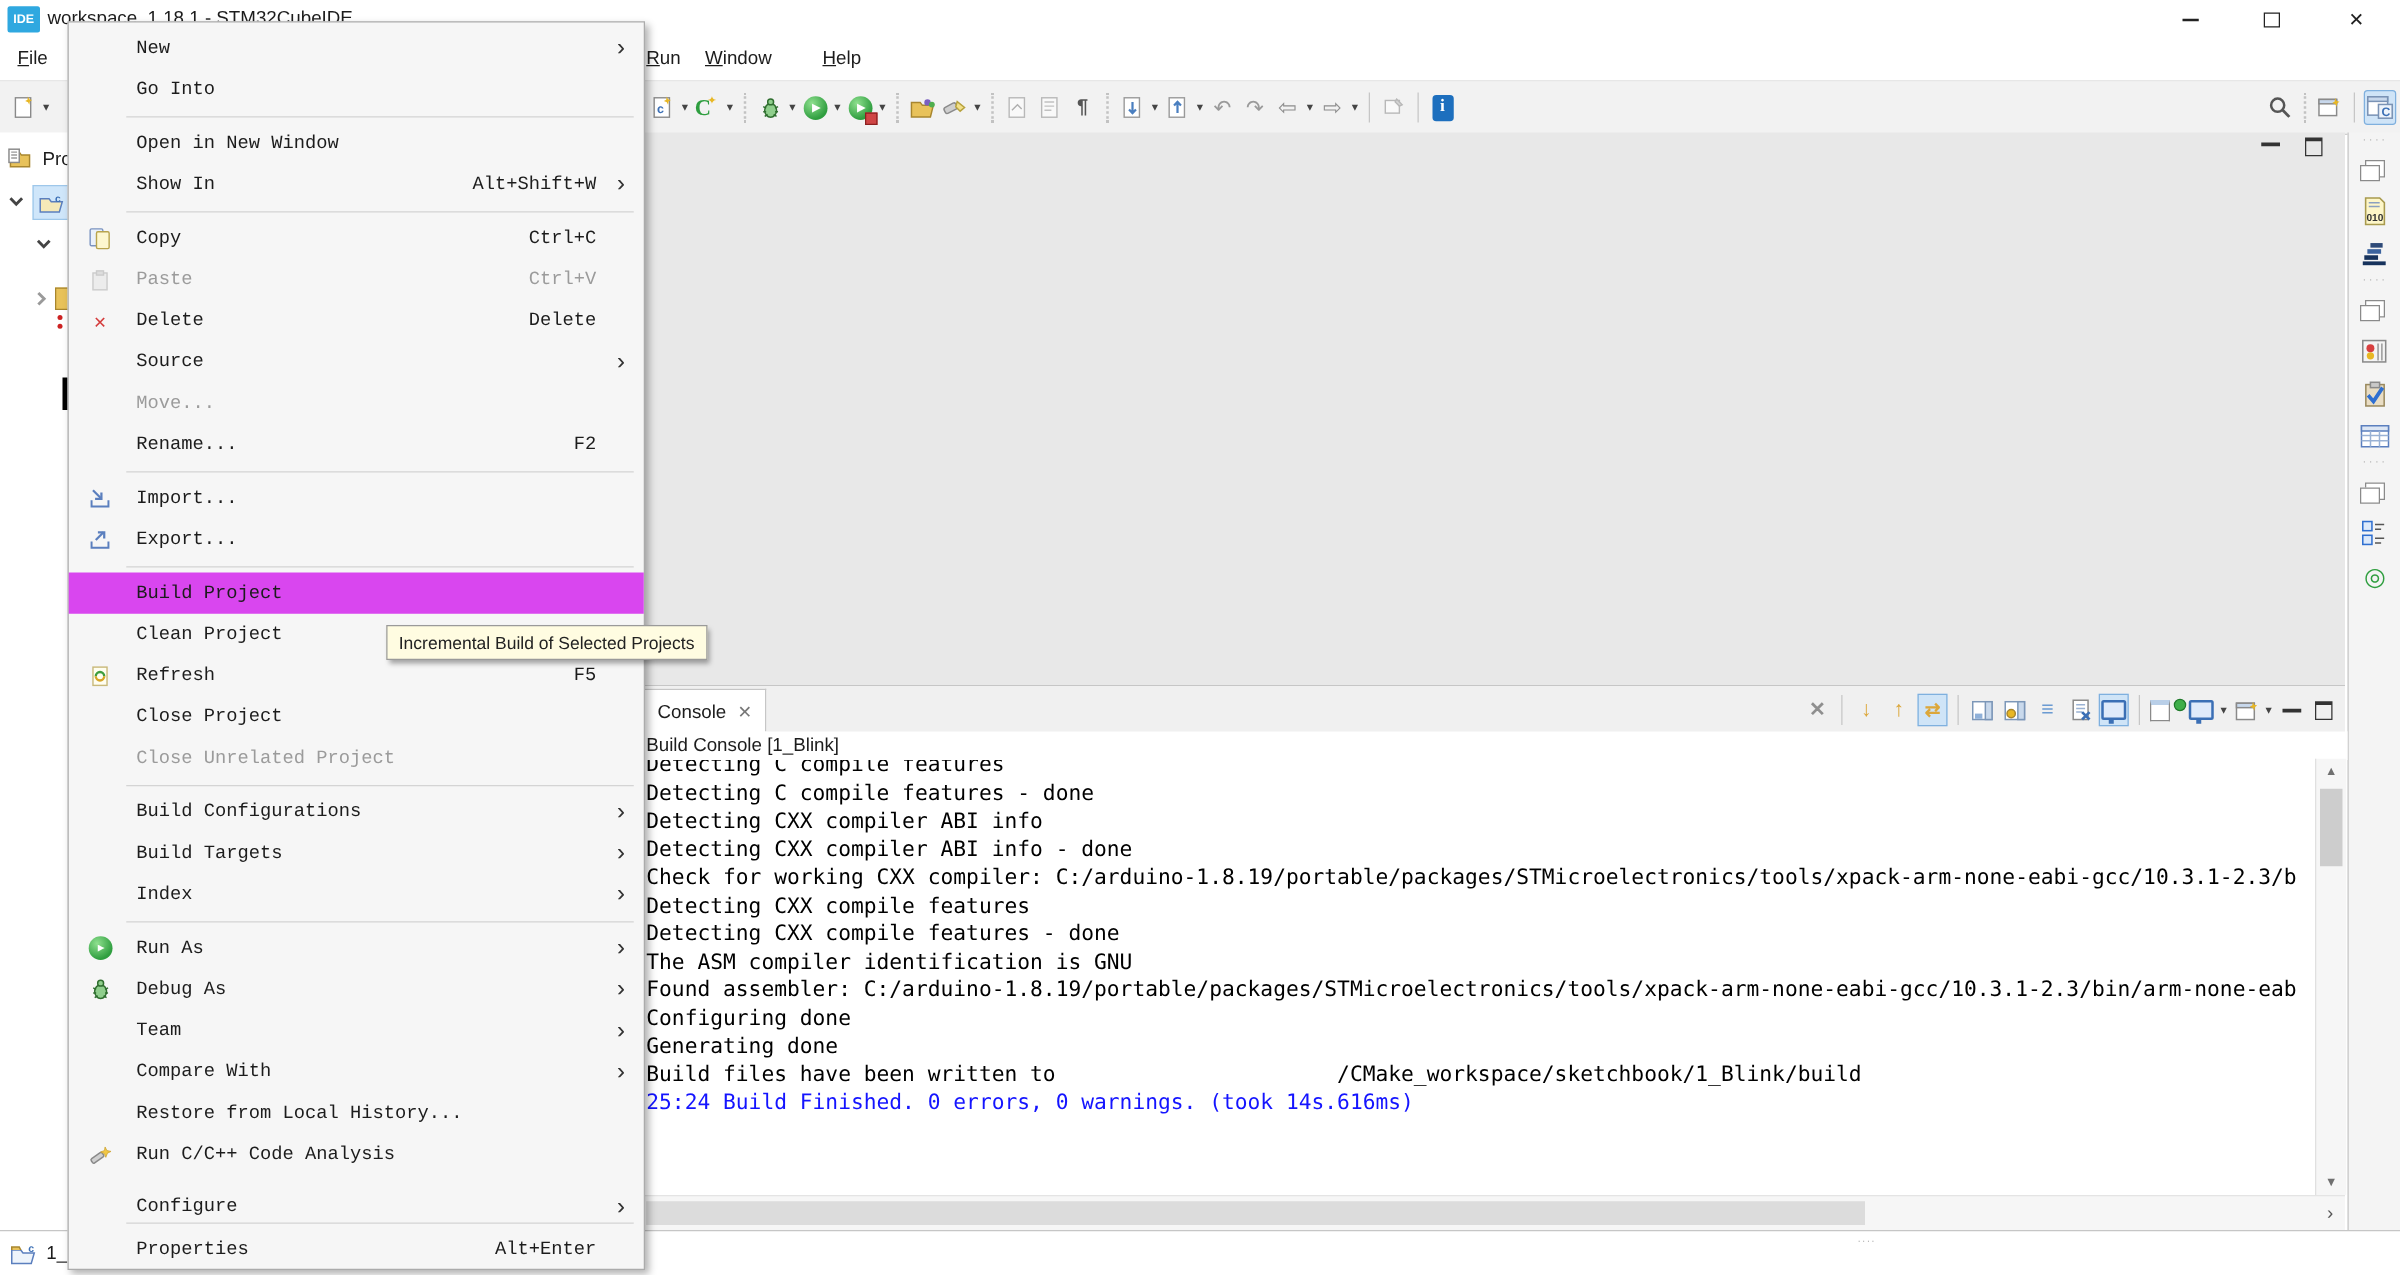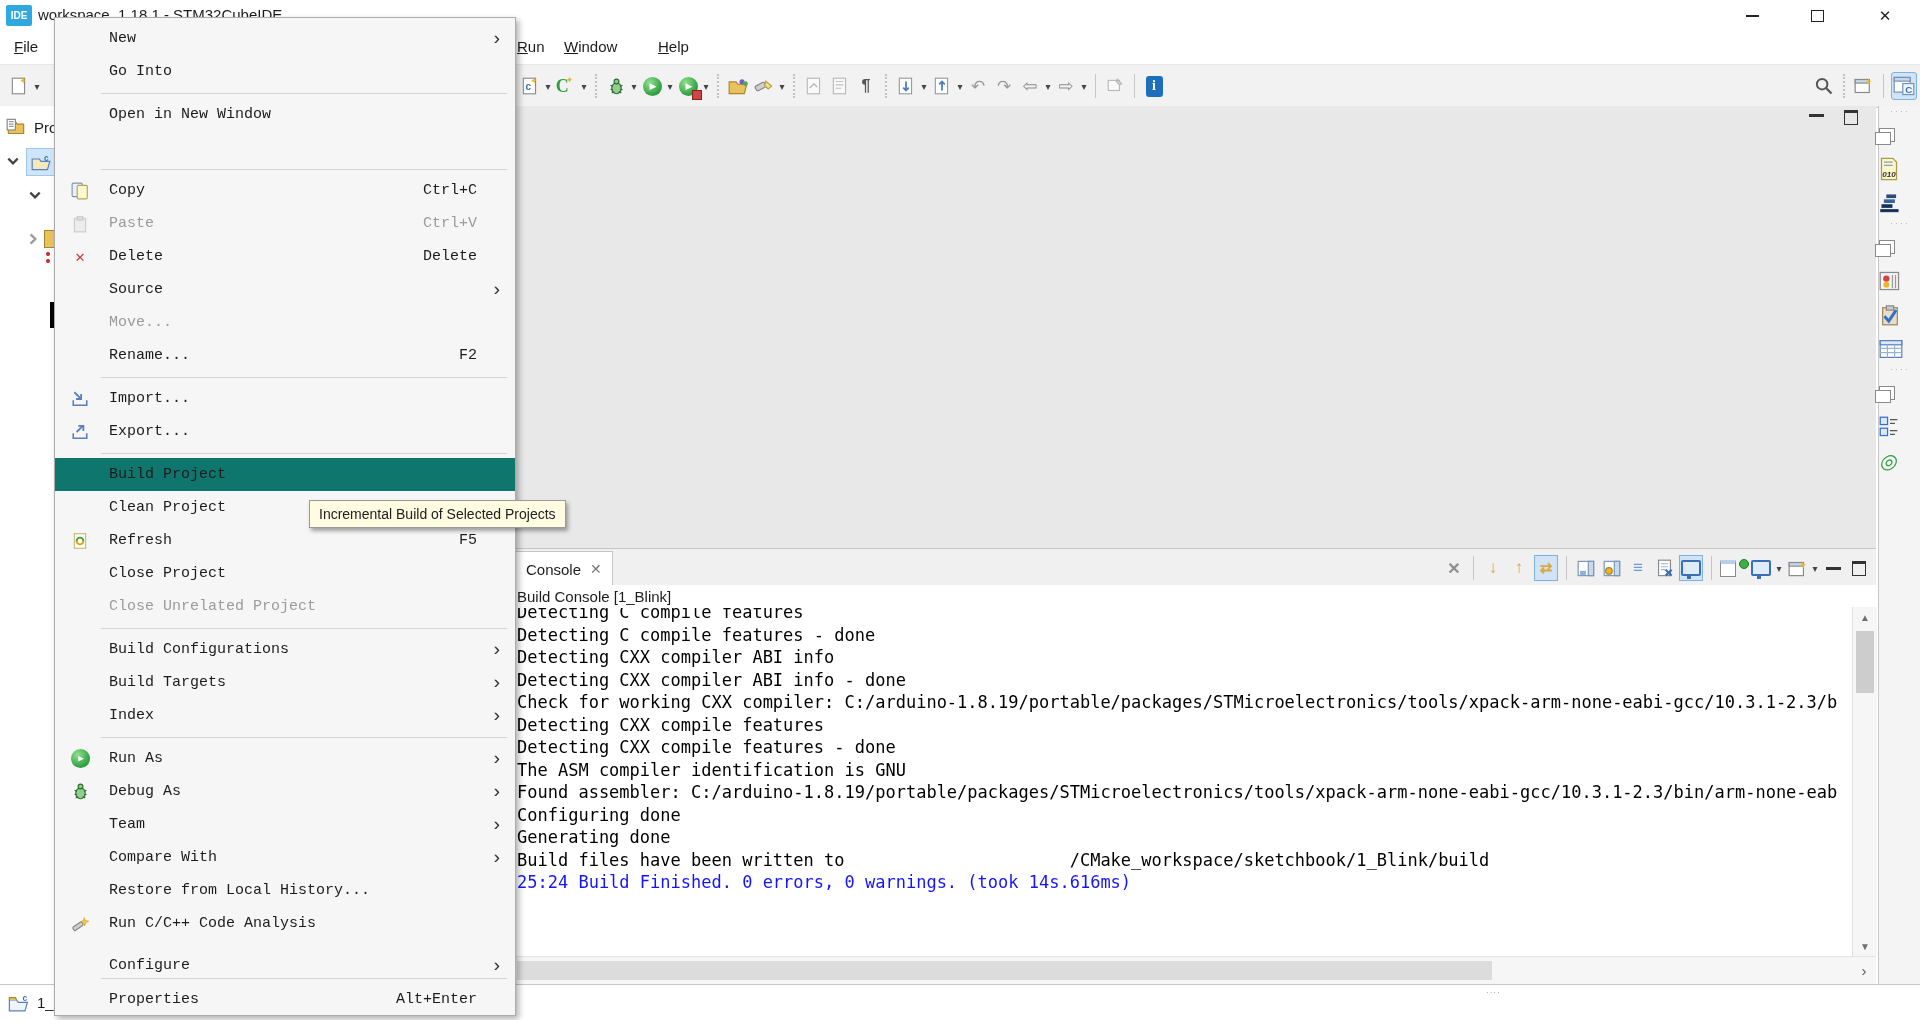--- a/index.html
+++ b/index.html
@@ -45,21 +45,21 @@
   .redchip{position:absolute;right:-2px;bottom:-1px;width:8px;height:8px;background:#d04545;border:1px solid #8c2020;}
   .hl-btn{background:#cfe4f7;border:1px solid #7fb0de;}
   .infoi{width:17px;height:21px;background:#1d6fbe;border-radius:3px;color:#fff;font-family:"Liberation Serif",serif;font-weight:bold;font-size:14px;display:flex;align-items:center;justify-content:center;}
 
   
   #explorer{left:0;top:106px;width:513px;height:878px;background:#fff;border-right:1px solid #c6c6c6;}
   #editor-area{left:515px;top:106px;width:1361px;height:442px;background:#e8e8e8;}
   .mmbar{width:15px;height:3px;background:#333;}
   .mmbox{width:12px;height:11px;border:1.5px solid #333;border-top-width:3px;}
   #right-strip{left:1878px;top:106px;width:42px;height:878px;background:#f4f4f4;border-left:1px solid #c6c6c6;}
-  .rs-item{width:42px;height:30px;display:flex;align-items:center;justify-content:flex-start;margin-top:4px;font-style:italic;}
+  .rs-item{width:42px;height:30px;display:flex;align-items:center;justify-content:center;margin-top:4px;}
   .rs-dots{width:42px;height:10px;display:flex;align-items:center;justify-content:center;color:#b4b4b4;font-size:9px;letter-spacing:2px;}
   .rs-dots::before{content:"····";}
   .cascade{width:14px;height:12px;border:1.5px solid #8a8a8a;background:#fff;position:relative;}
   .cascade::before{content:"";position:absolute;left:-5px;top:3px;width:14px;height:11px;border:1.5px solid #8a8a8a;background:#fff;}
   .target::before{content:"◎";color:#2f9e3f;font-size:20px;}
 
   
   #console{left:515px;top:548px;width:1361px;height:436px;background:#fff;border-top:1px solid #c6c6c6;}
   #con-tabrow{left:0;top:0;width:1361px;height:36px;background:#f0f0f0;border-bottom:1px solid #d8d8d8;}
   #con-tab{left:0;top:2px;height:34px;background:#fff;border:1px solid #c6c6c6;border-bottom:none;display:flex;align-items:center;padding:0 10px;gap:9px;}
@@ -90,21 +90,21 @@
   #hscroll-right{right:2px;top:4px;width:20px;height:19px;display:flex;align-items:center;justify-content:center;color:#555;}
 
   
   #statusbar{left:0;top:984px;width:1920px;height:36px;background:#fff;border-top:1px solid #c6c6c6;display:flex;align-items:center;padding-left:8px;gap:7px;box-sizing:border-box;}
   #drag-dots{left:1486px;top:988px;width:10px;height:8px;color:#9a9a9a;font-size:8px;letter-spacing:1px;}
   #drag-dots::before{content:"····";}
 
   
   #ctx{left:54px;top:17px;width:462px;height:999px;background:#f6f6f6;border:1px solid #ababab;box-shadow:3px 3px 6px rgba(0,0,0,.3);z-index:100;box-sizing:border-box;font-family:Liberation Mono, monospace;}
   .mi{position:absolute;left:0;width:460px;height:33px;display:flex;align-items:center;}
-  .mi.hl{background:#0f766e;}
+  .mi.hl{background:#d946ef;}
   .mic{width:26px;margin-left:12px;display:flex;align-items:center;justify-content:center;}
   .mil{margin-left:16px;flex:0 0 auto;}
   .mis{margin-left:auto;margin-right:14px;}
   .mia{width:18px;margin-right:6px;color:#333;}
   .mia.has::before{content:"›";font-size:19px;}
   .mi.dis .mil,.mi.dis .mis{color:#9b9b9b;}
   .msep{position:absolute;left:46px;right:8px;height:1px;background:#d4d4d4;}
   .g-delx::before{content:"✕";color:#d43c3c;font-weight:bold;font-size:16px;}
 
   
@@ -503,20 +503,26 @@
         <span class="mis"></span>
         <span class="mia"></span>
       </div>
     <div class="msep" style="top:75px"></div>
     <div class="mi" style="top:80px">
         <span class="mic"></span>
         <span class="mil">Open in New Window</span>
         <span class="mis"></span>
         <span class="mia"></span>
       </div>
+    <div class="mi" style="top:113px">
+        <span class="mic"></span>
+        <span class="mil">Show In</span>
+        <span class="mis">Alt+Shift+W</span>
+        <span class="mia has"></span>
+      </div>
     <div class="msep" style="top:151px"></div>
     <div class="mi" style="top:156px">
       <span class="mic">
           <svg width="18" height="18" viewBox="0 0 16 16">
             <rect x="1" y="1" width="9" height="12" rx="1" fill="#eaf1fb" stroke="#7a93c0"></rect>
             <rect x="5.5" y="3" width="9" height="12" rx="1" fill="#fdf7cf" stroke="#b8a44e"></rect>
           </svg>
         </span>
       <span class="mil">Copy</span>
         <span class="mis">Ctrl+C</span>

